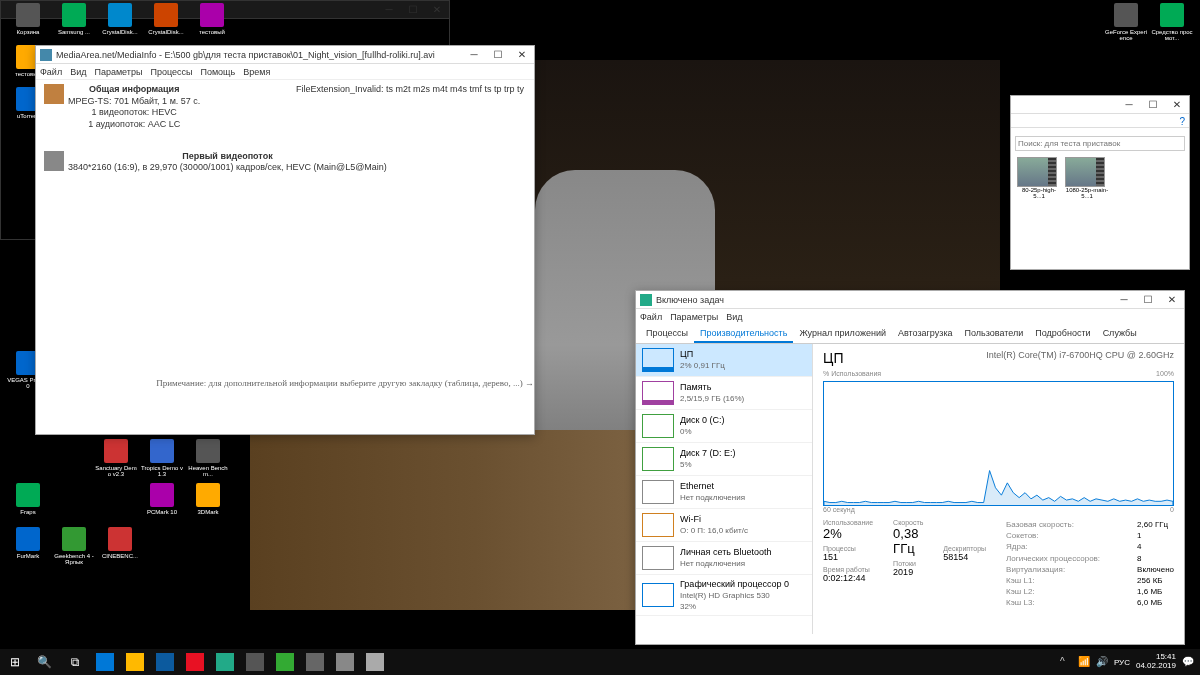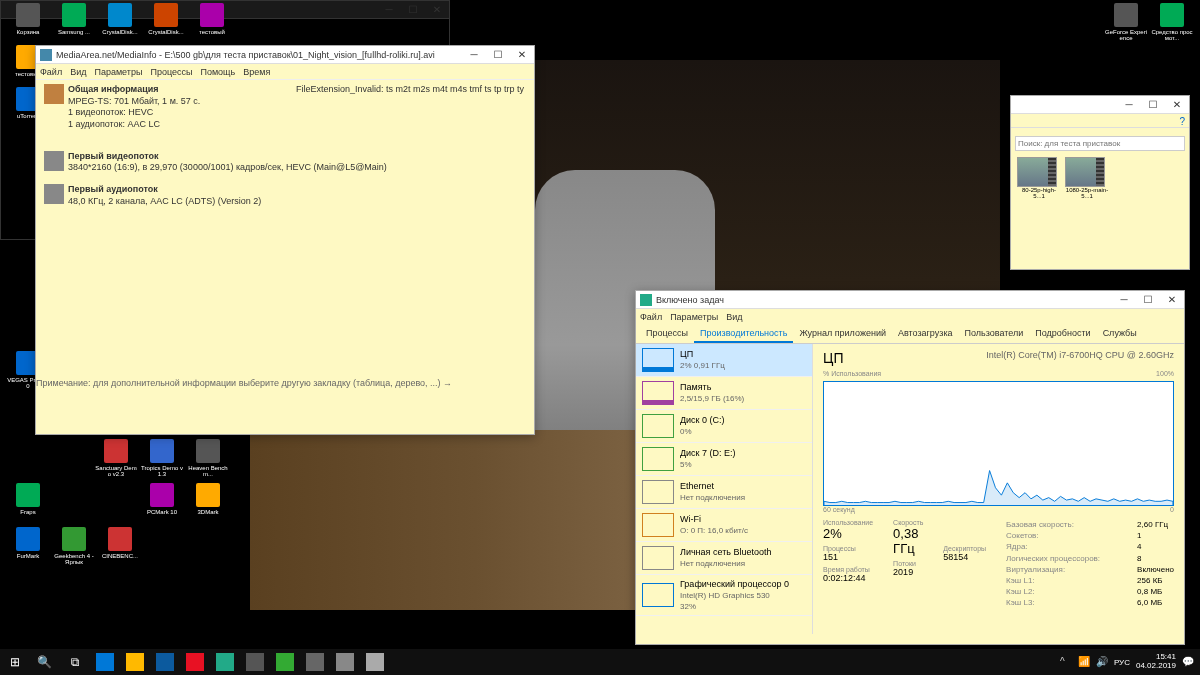--- a/index.html
+++ b/index.html
@@ -8,37 +8,37 @@
 .wallpaper { position: absolute; left: 250px; top: 60px; width: 750px; height: 550px; background: linear-gradient(180deg, #1a1410 0%, #2a2015 40%, #3a2a1a 60%, #4a3520 100%); overflow: hidden; }
 .wallpaper::before { content:''; position:absolute; left:50%; top:20%; width:180px; height:350px; background: linear-gradient(180deg, #888 0%, #999 50%, #666 100%); transform: translateX(-50%); border-radius: 40px 40px 0 0; }
 .wallpaper::after { content:''; position:absolute; bottom:0; left:0; right:0; height:180px; background: linear-gradient(90deg, #5a4020 0%, #6a5030 30%, #7a6040 50%, #6a5030 70%, #5a4020 100%); }
 .badge4k { position: absolute; right: 50px; top: 170px; color: #c02030; font-weight: bold; font-size: 24px; }
 .badge4k span { display:block; font-size:8px; color:#fff; letter-spacing:2px; }
 .icon-grid { position: absolute; left: 5px; top: 2px; width: 240px; }
 .desktop-icon { display: inline-block; width: 44px; height: 40px; margin: 1px; text-align: center; color: #fff; font-size: 6px; vertical-align: top; cursor: pointer; }
 .desktop-icon .ic { width: 24px; height: 24px; margin: 0 auto 2px; background: #4a7aaf; border-radius: 2px; position: relative; }
 .desktop-icon .lbl { display: block; line-height: 1; word-break: break-all; overflow: hidden; max-height: 14px; }
 .right-icons { position: absolute; right: 5px; top: 2px; }
-.window { position: absolute; background: #fef9c3; border: 1px solid #aaa; box-shadow: 0 2px 10px rgba(0,0,0,.3); }
+.window { position: absolute; background: #ffffff; border: 1px solid #aaa; box-shadow: 0 2px 10px rgba(0,0,0,.3); }
 .titlebar { height: 18px; background: #fff; display: flex; align-items: center; font-size: 9px; color: #333; padding-left: 4px; border-bottom: 1px solid #ddd; }
 .titlebar .t-icon { width: 12px; height: 12px; background: #48a; margin-right: 4px; }
 .titlebar .spacer { flex: 1; }
 .winbtn { width: 24px; height: 17px; display: flex; align-items: center; justify-content: center; font-size: 10px; color: #333; cursor: pointer; }
 .menubar { height: 16px; display: flex; align-items: center; padding: 0 4px; font-size: 9px; color: #333; gap: 8px; border-bottom: 1px solid #eee; }
 .menubar span { cursor: pointer; }
 
 .mediainfo { left: 35px; top: 45px; width: 500px; height: 390px; }
 .mi-path { background: #f5f5f5; padding: 2px 4px; font-size: 9px; border-bottom: 1px solid #ddd; display: flex; align-items: center; }
 .mi-path input { flex:1; border:1px solid #ccc; font-size:9px; padding:1px 3px; }
 .mi-body { padding: 4px 8px; font-size: 9px; color: #333; line-height: 1.3; position: relative; height: 340px; }
 .mi-body .ic-sm { width: 20px; height: 20px; background: #c08040; display: inline-block; vertical-align: top; margin-right: 4px; }
 .mi-section { margin-bottom: 10px; display: flex; }
-.mi-text { display: inline-block; }
+.mi-text { display: inline-block; text-align: center; }
 .mi-ext { position: absolute; right: 10px; top: 4px; font-size: 9px; }
-.mi-note { position: absolute; bottom: 30px; left: 0; right: 0; text-align: left; font-size: 9px; color: #666; }
+.mi-note { position: absolute; bottom: 30px; left: 0; right: 0; text-align: right; font-size: 9px; color: #666; font-family: Liberation Serif, serif; }
 
 .vidwin { left: 545px; top: 55px; width: 450px; height: 240px; background: #000; border: 1px solid #333; }
 .vidwin .titlebar { background: #1a1a1a; border-bottom: 1px solid #333; color: #ccc; }
 
 .explorer { right: 10px; top: 95px; width: 180px; height: 175px; }
 .explorer .body { padding: 4px; }
 .explorer input { width: 100%; font-size: 8px; padding: 2px; border: 1px solid #ccc; margin-bottom: 4px; }
 .thumb { display: inline-block; width: 44px; height: 50px; margin: 2px; text-align: center; font-size: 6px; }
 .thumb .tpic { width: 40px; height: 30px; background: linear-gradient(#8a9 0%, #678 100%); border: 1px solid #999; position: relative; }
 .thumb .tpic::after { content:''; position:absolute; right:0; top:0; bottom:0; width:8px; background: repeating-linear-gradient(#333 0, #333 2px, #666 2px, #666 4px); }
@@ -138,27 +138,20 @@
           <span>1 аудиопоток: AAC LC</span>
         </div>
       </div>
       <div class="mi-section" style="margin-top:20px">
         <div class="ic-sm" style="background:#888"></div>
         <div class="mi-text">
           <b>Первый видеопоток</b><br>
           <span>3840*2160 (16:9), в 29,970 (30000/1001) кадров/сек, HEVC (Main@L5@Main)</span>
         </div>
       </div>
-      <div class="mi-section">
-        <div class="ic-sm" style="background:#888"></div>
-        <div class="mi-text">
-          <b>Первый аудиопоток</b><br>
-          <span>48,0 КГц, 2 канала, AAC LC (ADTS) (Version 2)</span>
-        </div>
-      </div>
       <div class="mi-note">Примечание: для дополнительной информации выберите другую закладку (таблица, дерево, ...) →</div>
     </div>
   </div>
 
   <div class="window explorer">
     <div class="titlebar">
       <span class="spacer"></span>
       <div class="winbtn">─</div>
       <div class="winbtn">☐</div>
       <div class="winbtn close">✕</div>
@@ -285,21 +278,21 @@
               <div class="row">
                 <span class="k">Виртуализация:</span>
                 <span>Включено</span>
               </div>
               <div class="row">
                 <span class="k">Кэш L1:</span>
                 <span>256 КБ</span>
               </div>
               <div class="row">
                 <span class="k">Кэш L2:</span>
-                <span>0,8 МБ</span>
+                <span>1,6 МБ</span>
               </div>
               <div class="row">
                 <span class="k">Кэш L3:</span>
                 <span>6,0 МБ</span>
               </div>
             </div>
         </div>
       </div>
     </div>
   </div>

